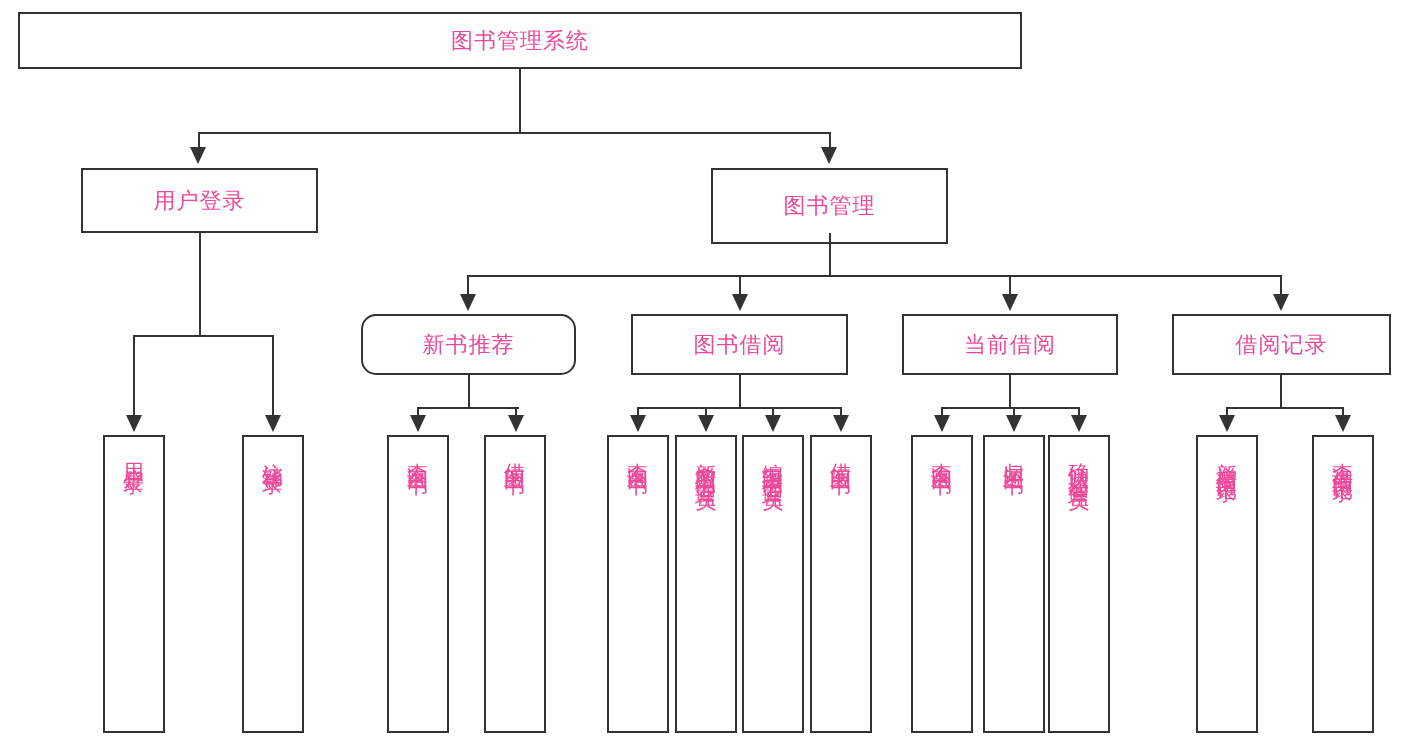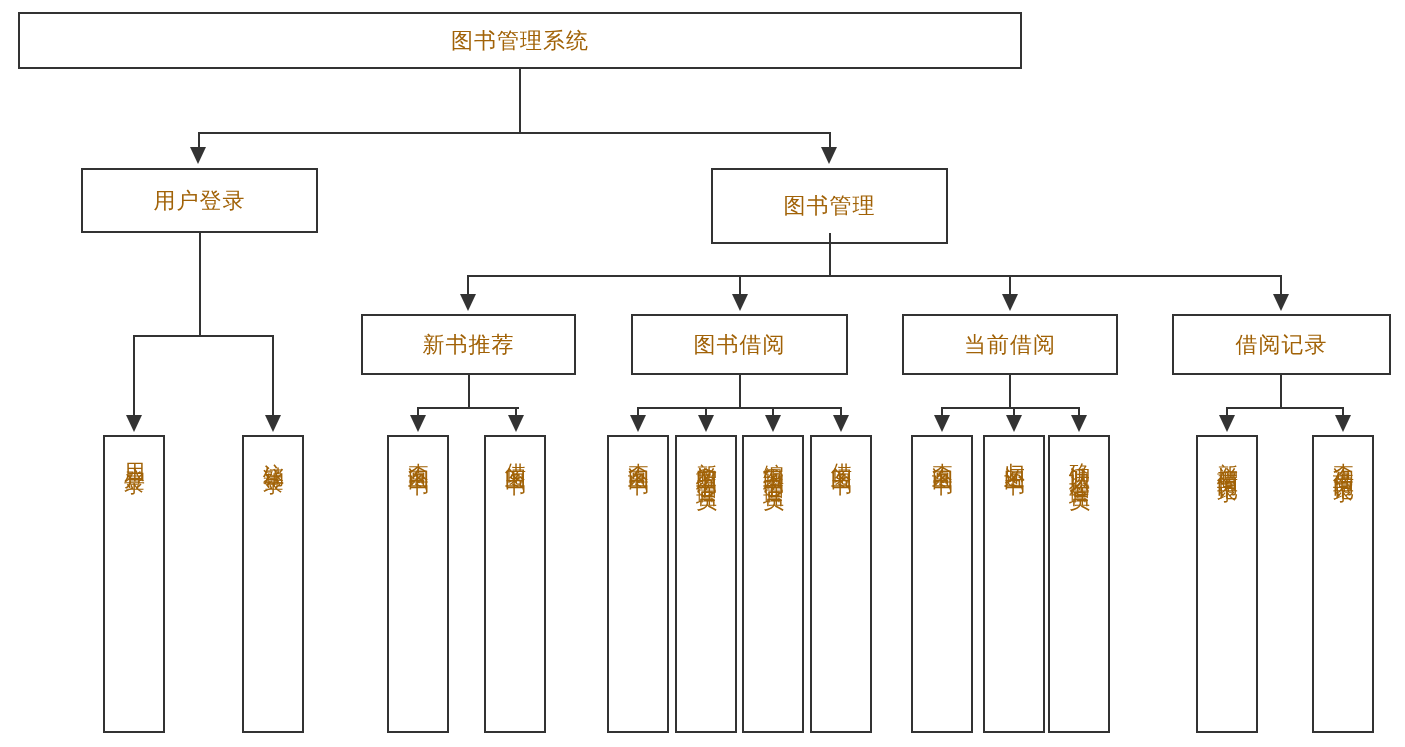--- a/index.html
+++ b/index.html
@@ -19,22 +19,21 @@
   }
   
   .node {
     position: absolute;
     box-sizing: border-box;
     border: 2.5px solid #333333;
     background: #ffffff;
     display: flex;
     align-items: center;
     justify-content: center;
-    color: #a16207;
-    font-family: Liberation Serif, serif;
+    color: #ec4899;
   }
   .node .label {
     font-size: 21px;
     line-height: 1.15;
     letter-spacing: 1px;
     white-space: nowrap;
   }
   
   .node.h .label { font-size: 22px; }
   
@@ -114,21 +113,21 @@
   <div class="hline" style="left:467px; top:275px; width:814px;"></div>
   <div class="vline" style="left:467px; top:275px; height:22px;"></div>
   <div class="arrow" style="left:460px; top:294px;"></div>
   <div class="vline" style="left:739px; top:275px; height:22px;"></div>
   <div class="arrow" style="left:732px; top:294px;"></div>
   <div class="vline" style="left:1009px; top:275px; height:22px;"></div>
   <div class="arrow" style="left:1002px; top:294px;"></div>
   <div class="vline" style="left:1280px; top:275px; height:22px;"></div>
   <div class="arrow" style="left:1273px; top:294px;"></div>
 
-  <div class="node h" style="left:361px; top:314px; width:215px; height:61px;">
+  <div class="node h" style="left:361px; top:314px; width:215px; height:61px;border-radius:15px;">
     <span class="label">新书推荐</span>
   </div>
   <div class="node h" style="left:902px; top:314px; width:216px; height:61px;">
     <span class="label">当前借阅</span>
   </div>
   <div class="node h" style="left:631px; top:314px; width:217px; height:61px;">
     <span class="label">图书借阅</span>
   </div>
   <div class="node h" style="left:1172px; top:314px; width:219px; height:61px;">
     <span class="label">借阅记录</span>

